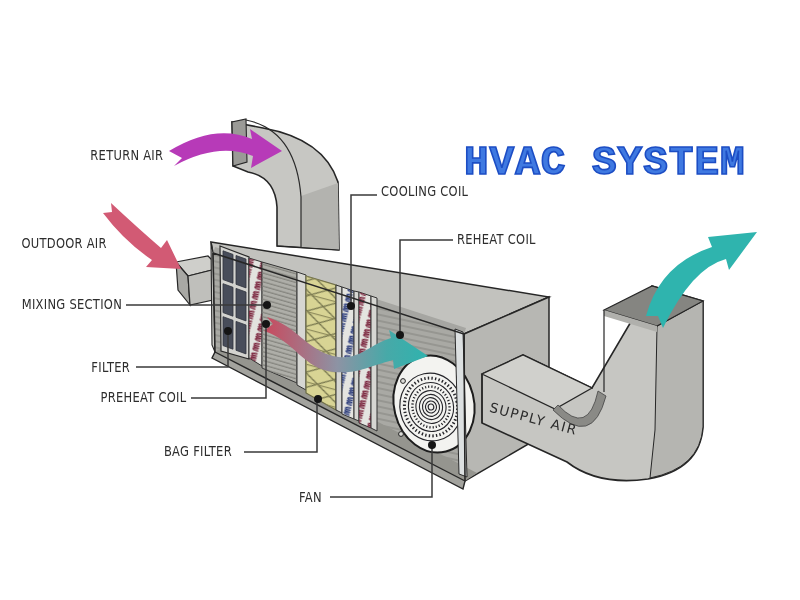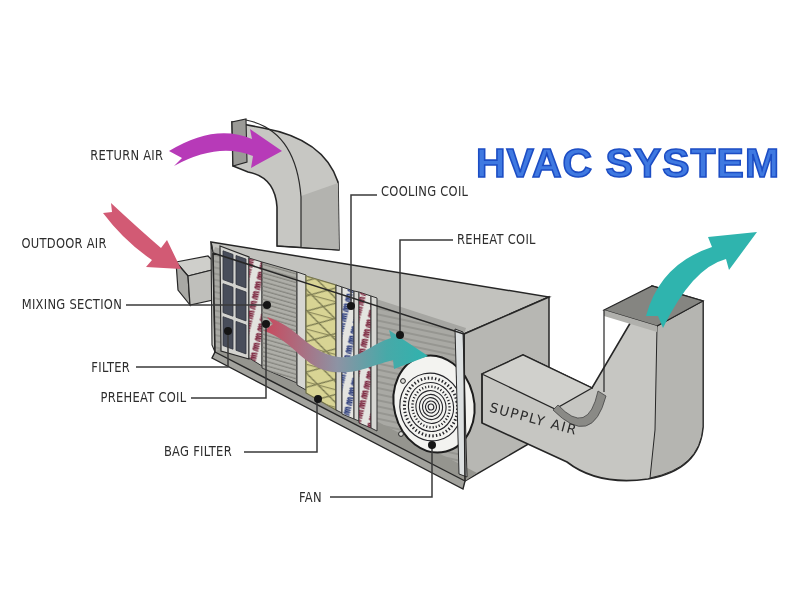--- a/index.html
+++ b/index.html
@@ -3,22 +3,22 @@
 <meta charset="utf-8">
 <style>
   html,body{margin:0;padding:0;background:#ffffff;}
   .stage{position:relative;width:800px;height:600px;background:#ffffff;overflow:hidden;
          font-family:"DejaVu Sans",sans-serif;}
   .stage svg{position:absolute;left:0;top:0;}
   .lbl{position:absolute;font-size:12.5px;letter-spacing:.3px;color:#2d2d2d;
        white-space:nowrap;line-height:14px;font-weight:500;}
   .lbl.r{transform:scale(.92,1.08);transform-origin:right top;}
   .lbl.l{transform:scale(.92,1.08);transform-origin:left top;}
-  .title{position:absolute;left:476px;top:140px;width:320px;
-         font-family:Liberation Sans, sans-serif;font-weight:700;font-size:41px;
+  .title{position:absolute;left:464px;top:140px;width:320px;
+         font-family:Liberation Mono, monospace;font-weight:700;font-size:41px;
          letter-spacing:1px;color:#3f79e1;-webkit-text-stroke:1.6px #1c4dc4;
          white-space:nowrap;}
   .supply{position:absolute;left:492px;top:399px;font-size:13.5px;letter-spacing:1.5px;
           color:#2c2c2c;transform:rotate(15deg);transform-origin:left top;font-weight:500;}
 </style>
 </head>
 <body>
 
 <div class="stage">
 

